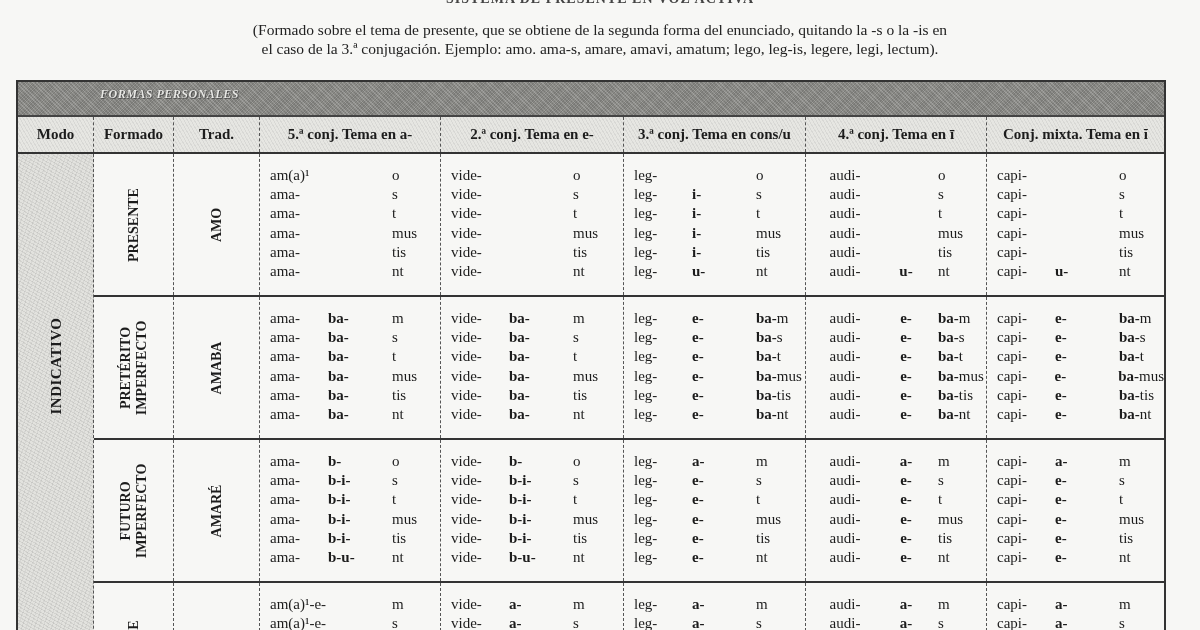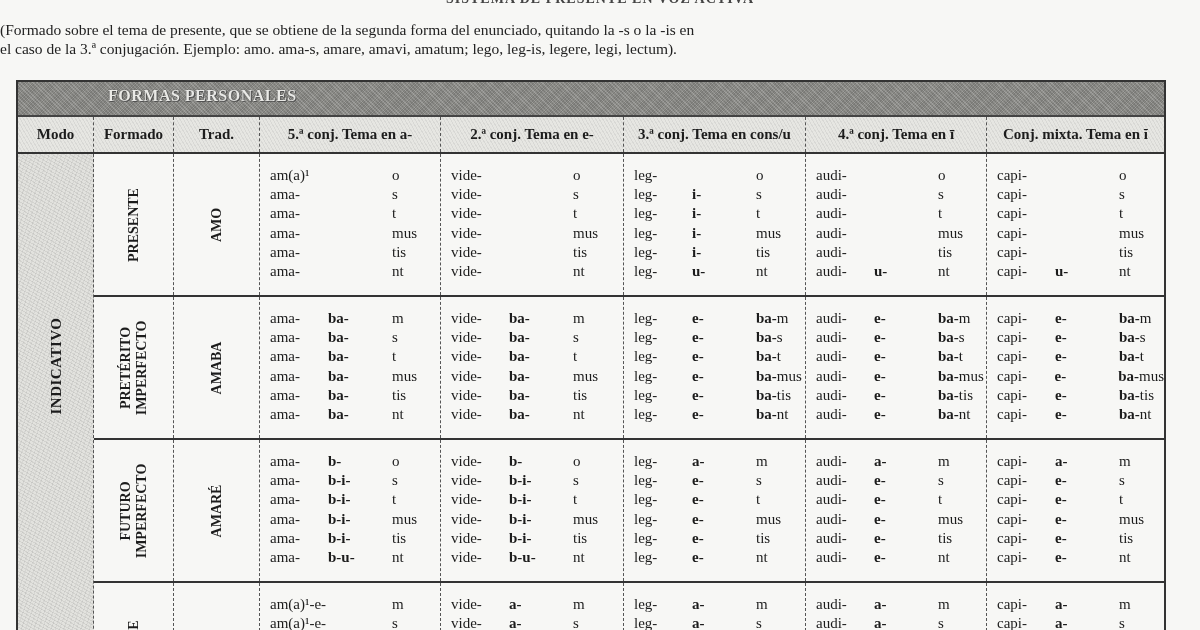--- a/index.html
+++ b/index.html
@@ -7,58 +7,59 @@
     width:1200px; height:630px; overflow:hidden; position:relative;
     background:#f7f7f5;
     font-family:"Liberation Serif","DejaVu Serif",serif;
     color:#1c1c1c;
   }
   .top-title {
     position:absolute; left:0; right:0; top:-9px; text-align:center;
     font-size:14px; letter-spacing:1px; color:#444; font-weight:bold;
   }
   .intro {
-    position:absolute; left:0; right:0; top:20px; 
+    position:absolute; left:0; right:0; top:20px; text-align:center;
     font-size:15.5px; line-height:19px; color:#222;
   }
 
   .table-wrap {
     position:absolute; left:16px; top:80px; width:1150px; height:560px;
     border:2px solid #333; border-bottom:none; box-sizing:border-box;
   }
   .band {
     height:33px; border-bottom:2px solid #444;
     background:
       repeating-linear-gradient(45deg, rgba(255,255,255,0.18) 0 1px, transparent 1px 3px),
       repeating-linear-gradient(-45deg, rgba(0,0,0,0.12) 0 1px, transparent 1px 2px),
       #8a8a86;
     position:relative;
   }
   .band-title {
-    position:absolute; left:90px; top:5px;
-    font-size:16px; font-weight:bold; color:#e9e9e6; letter-spacing:0.5px;
+    position:absolute; left:82px; top:5px;
+    font-size:12px; font-weight:bold; color:#e9e9e6; letter-spacing:0.5px;
     text-shadow:0 0 1px #333, 1px 1px 0 #555;
+    font-style:italic;
   }
   .hdr { display:flex; height:35px; border-bottom:2px solid #333; }
   .hdr .cell {
     border-right:1px dashed #555; display:flex; align-items:center; justify-content:center;
     font-weight:bold; font-size:15px; box-sizing:border-box;
     background:
       repeating-linear-gradient(60deg, rgba(0,0,0,0.06) 0 1px, transparent 1px 3px),
       #e6e6e2;
   }
   .hdr .cell:last-child { border-right:none; }
 
   .c-modo { width:76px; }
   .c-tiempo { width:80px; }
   .c-trad { width:86px; }
   .c-c1 { width:181px; }
   .c-c2 { width:183px; }
   .c-c3 { width:182px; }
-  .c-c4 { width:181px; }
+  .c-c4 { width:181px;text-align:center; }
   .c-c5 { width:177px; }
 
   .body { position:relative; }
   .modo-col {
     position:absolute; left:0; top:0; width:76px; height:560px;
     border-right:1px dashed #555; box-sizing:border-box;
     background:
       repeating-linear-gradient(30deg, rgba(0,0,0,0.07) 0 1px, transparent 1px 3px),
       repeating-linear-gradient(-70deg, rgba(0,0,0,0.05) 0 1px, transparent 1px 4px),
       #e2e2de;

